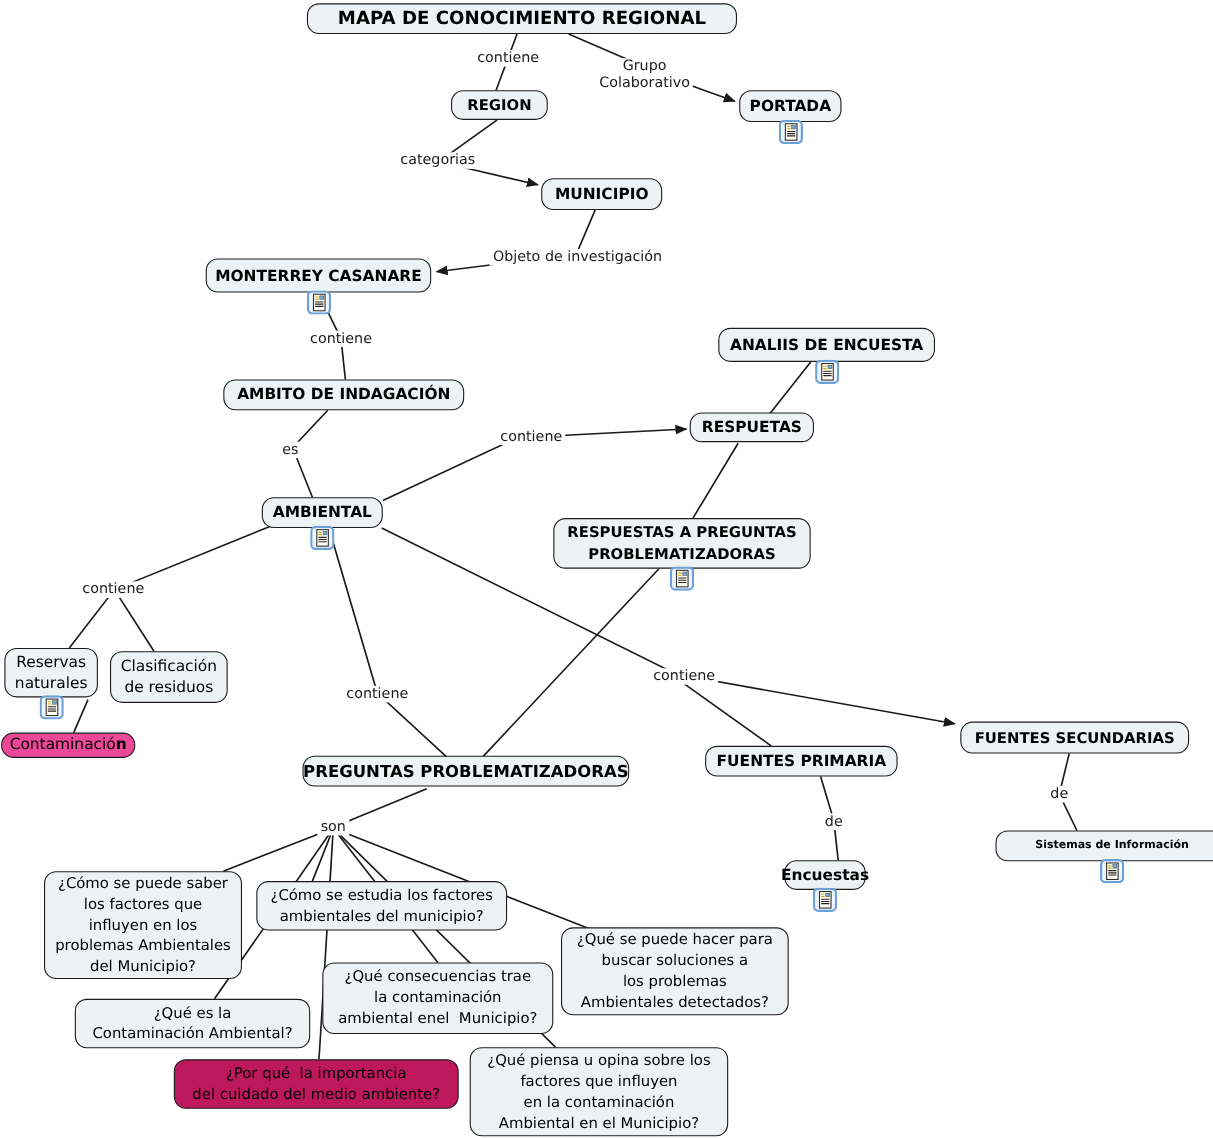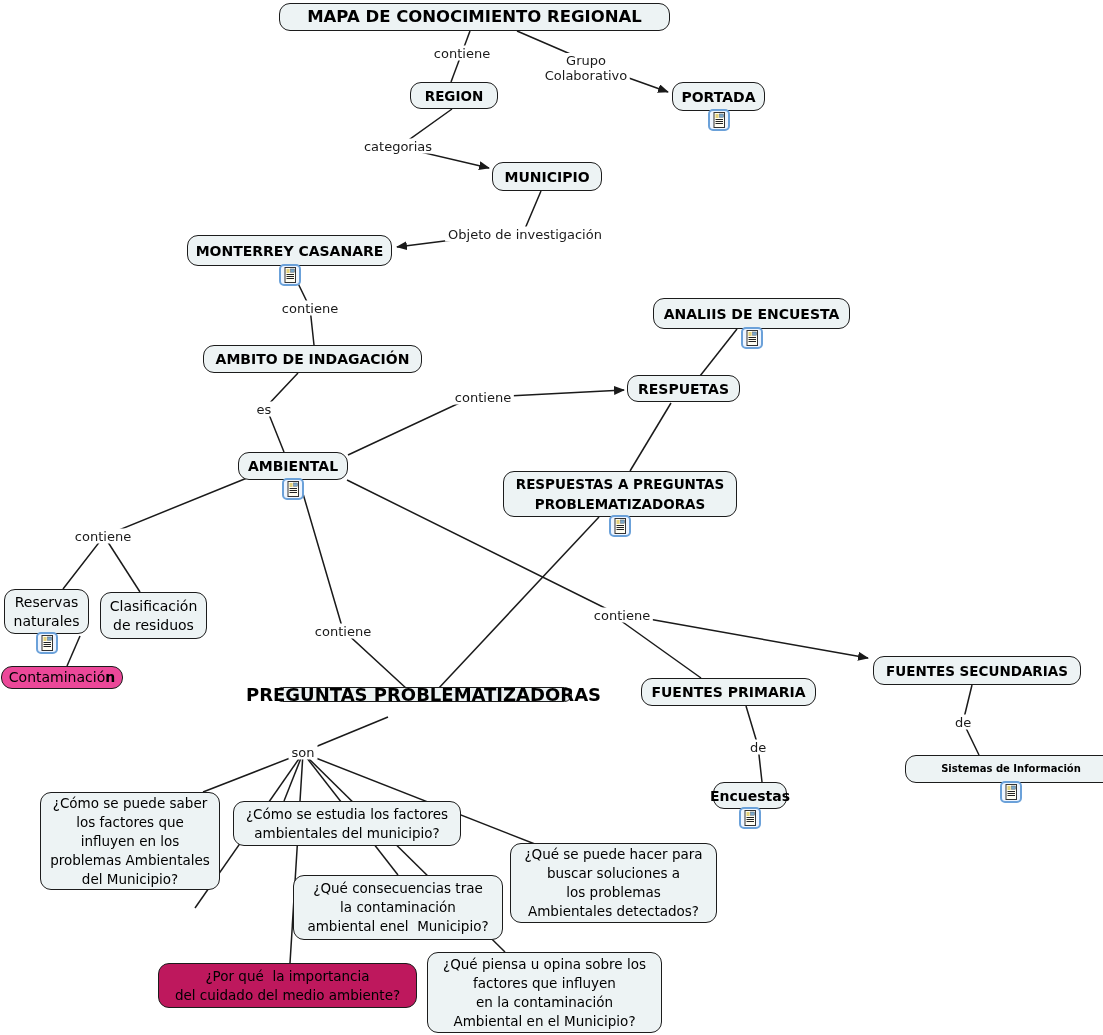--- a/index.html
+++ b/index.html
@@ -186,21 +186,21 @@
           <line x1="7.5" y1="14.5" x2="15" y2="14.5" stroke="#222222" stroke-width="1"></line>
         </svg></div>
     </div>
     <div class="node" style="left: 100px; top: 592px; width: 107px; height: 47px; font-size: 14px; background: rgb(237, 243, 244); border-color: rgb(28, 28, 28);">
       <span class="node-label">Clasificación
 de residuos</span>
     </div>
     <div class="node" style="left: 1px; top: 666px; width: 122px; height: 23px; font-size: 14px; background: #ec4899; border-color: rgb(28, 28, 28);">
       <span class="node-label">Contaminació<b>n</b></span>
     </div>
-    <div class="node bold" style="left: 275px; top: 687px; width: 297px; height: 15px; font-size: 18px; background: rgb(237, 243, 244); border-color: rgb(28, 28, 28);">
+    <div class="node bold" style="left: 275px; top: 687px; width: 297px; height: 28px; font-size: 15px; background: rgb(237, 243, 244); border-color: rgb(28, 28, 28);">
       <span class="node-label">PREGUNTAS PROBLEMATIZADORAS</span>
     </div>
     <div class="node bold" style="left: 641px; top: 678px; width: 175px; height: 28px; font-size: 14px; background: rgb(237, 243, 244); border-color: rgb(28, 28, 28);">
       <span class="node-label">FUENTES PRIMARIA</span>
     </div>
     <div class="node bold" style="left: 873px; top: 656px; width: 208px; height: 29px; font-size: 13.5px; background: rgb(237, 243, 244); border-color: rgb(28, 28, 28);">
       <span class="node-label">FUENTES SECUNDARIAS</span>
     </div>
     <div class="node bold" style="left: 713px; top: 782px; width: 74px; height: 27px; font-size: 14px; background: rgb(237, 243, 244); border-color: rgb(28, 28, 28);">
       <span class="node-label">Encuestas</span>
@@ -231,20 +231,24 @@
     <div class="node" style="left: 40px; top: 792px; width: 180px; height: 98px; font-size: 13.5px; background: rgb(237, 243, 244); border-color: rgb(28, 28, 28);">
       <span class="node-label">¿Cómo se puede saber
 los factores que
 influyen en los
 problemas Ambientales
 del Municipio?</span>
     </div>
     <div class="node" style="left: 233px; top: 801px; width: 228px; height: 45px; font-size: 13.5px; background: rgb(237, 243, 244); border-color: rgb(28, 28, 28);">
       <span class="node-label">¿Cómo se estudia los factores
 ambientales del municipio?</span>
+    </div>
+    <div class="node" style="left: 68px; top: 908px; width: 214px; height: 45px; font-size: 13.5px; background: rgb(237, 243, 244); border-color: rgb(28, 28, 28);">
+      <span class="node-label">¿Qué es la
+Contaminación Ambiental?</span>
     </div>
     <div class="node" style="left: 510px; top: 843px; width: 207px; height: 80px; font-size: 13.5px; background: rgb(237, 243, 244); border-color: rgb(28, 28, 28);">
       <span class="node-label">¿Qué se puede hacer para
 buscar soluciones a
 los problemas
 Ambientales detectados?</span>
     </div>
     <div class="node" style="left: 293px; top: 875px; width: 210px; height: 65px; font-size: 13.5px; background: rgb(237, 243, 244); border-color: rgb(28, 28, 28);">
       <span class="node-label">¿Qué consecuencias trae
 la contaminación

